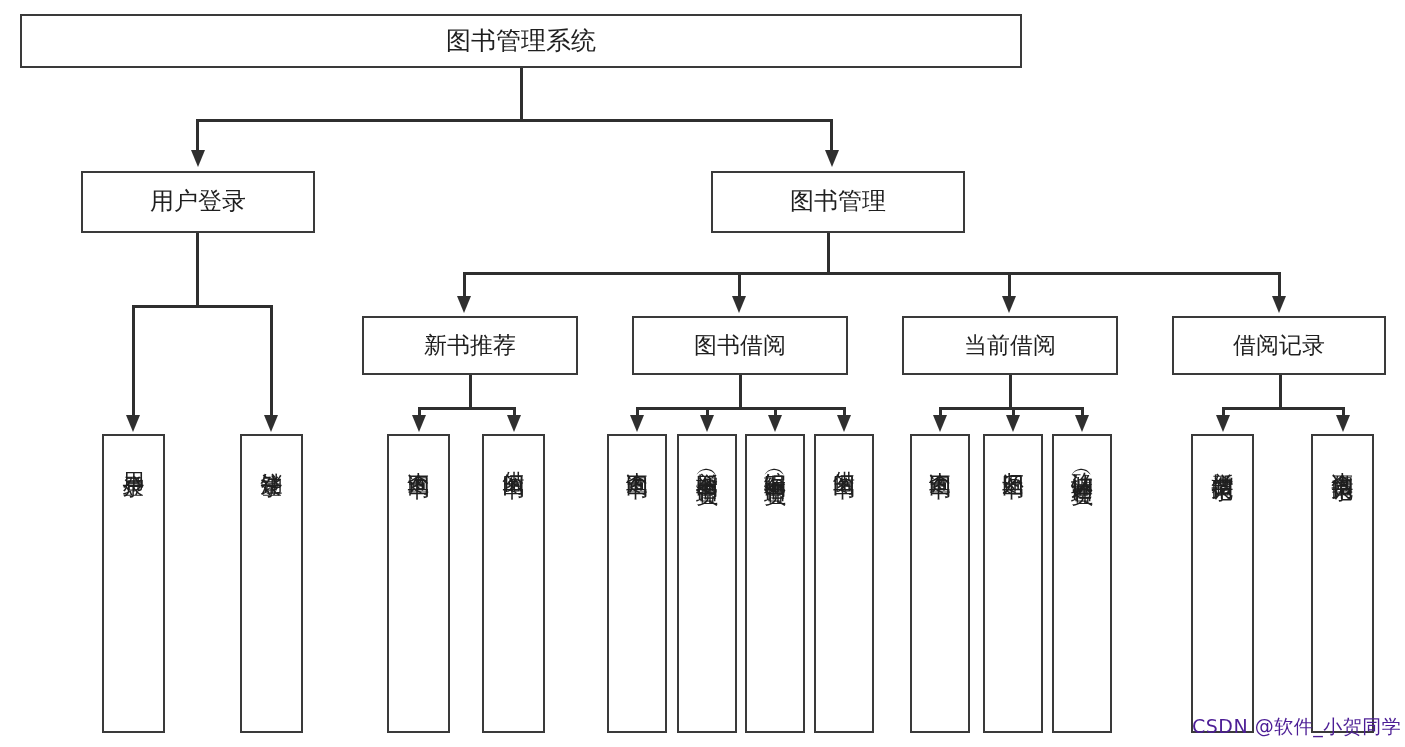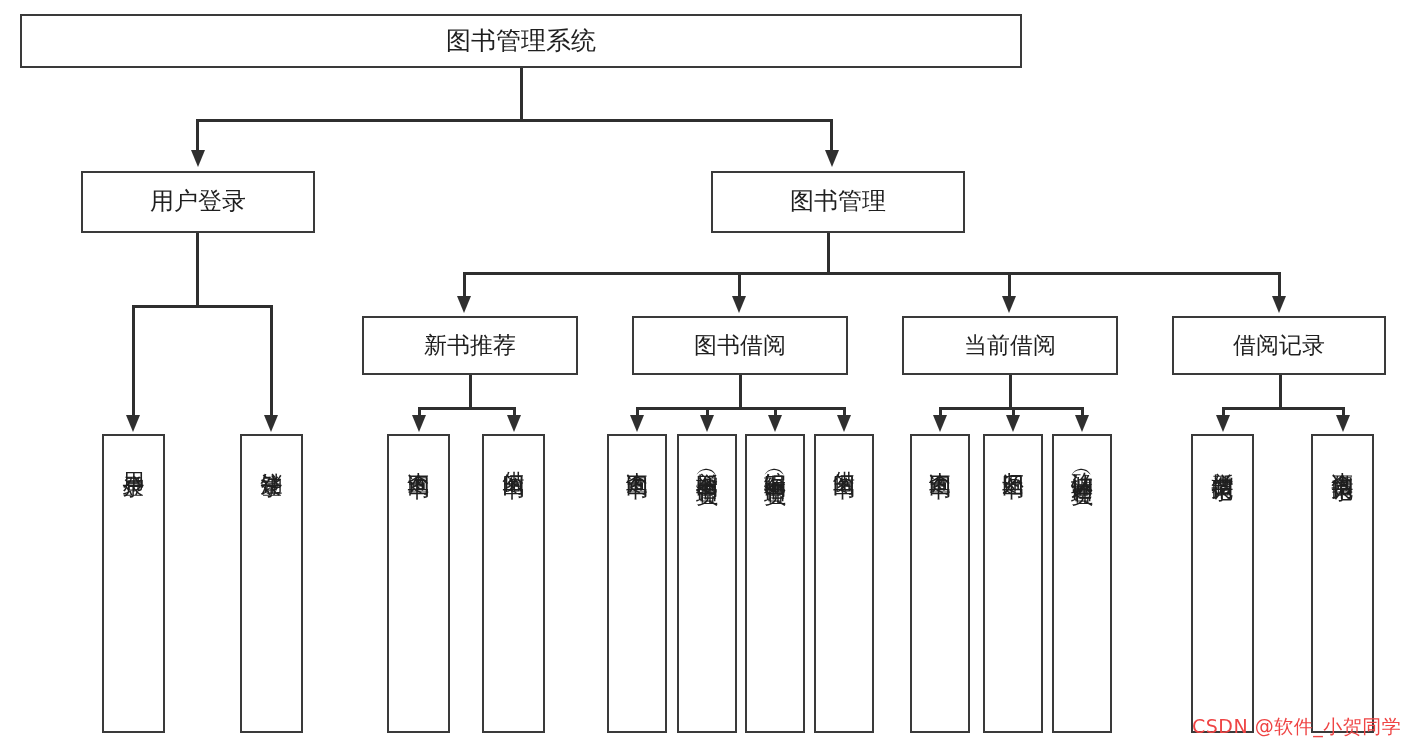--- a/index.html
+++ b/index.html
@@ -64,21 +64,21 @@
     width:0;height:0;
     border-left:7px solid transparent;
     border-right:7px solid transparent;
     border-top:17px solid #2f2f2f;
   }
 
   
   #watermark{
     position:absolute;
     font-size:19px;
-    color:#ef4444;
+    color:#4c1d95;
     white-space:nowrap;
     letter-spacing:.5px;
     font-family:"DejaVu Sans","Liberation Sans",sans-serif;
   }
 </style>
 </head>
 <body>
 
 <div id="canvas">
 

